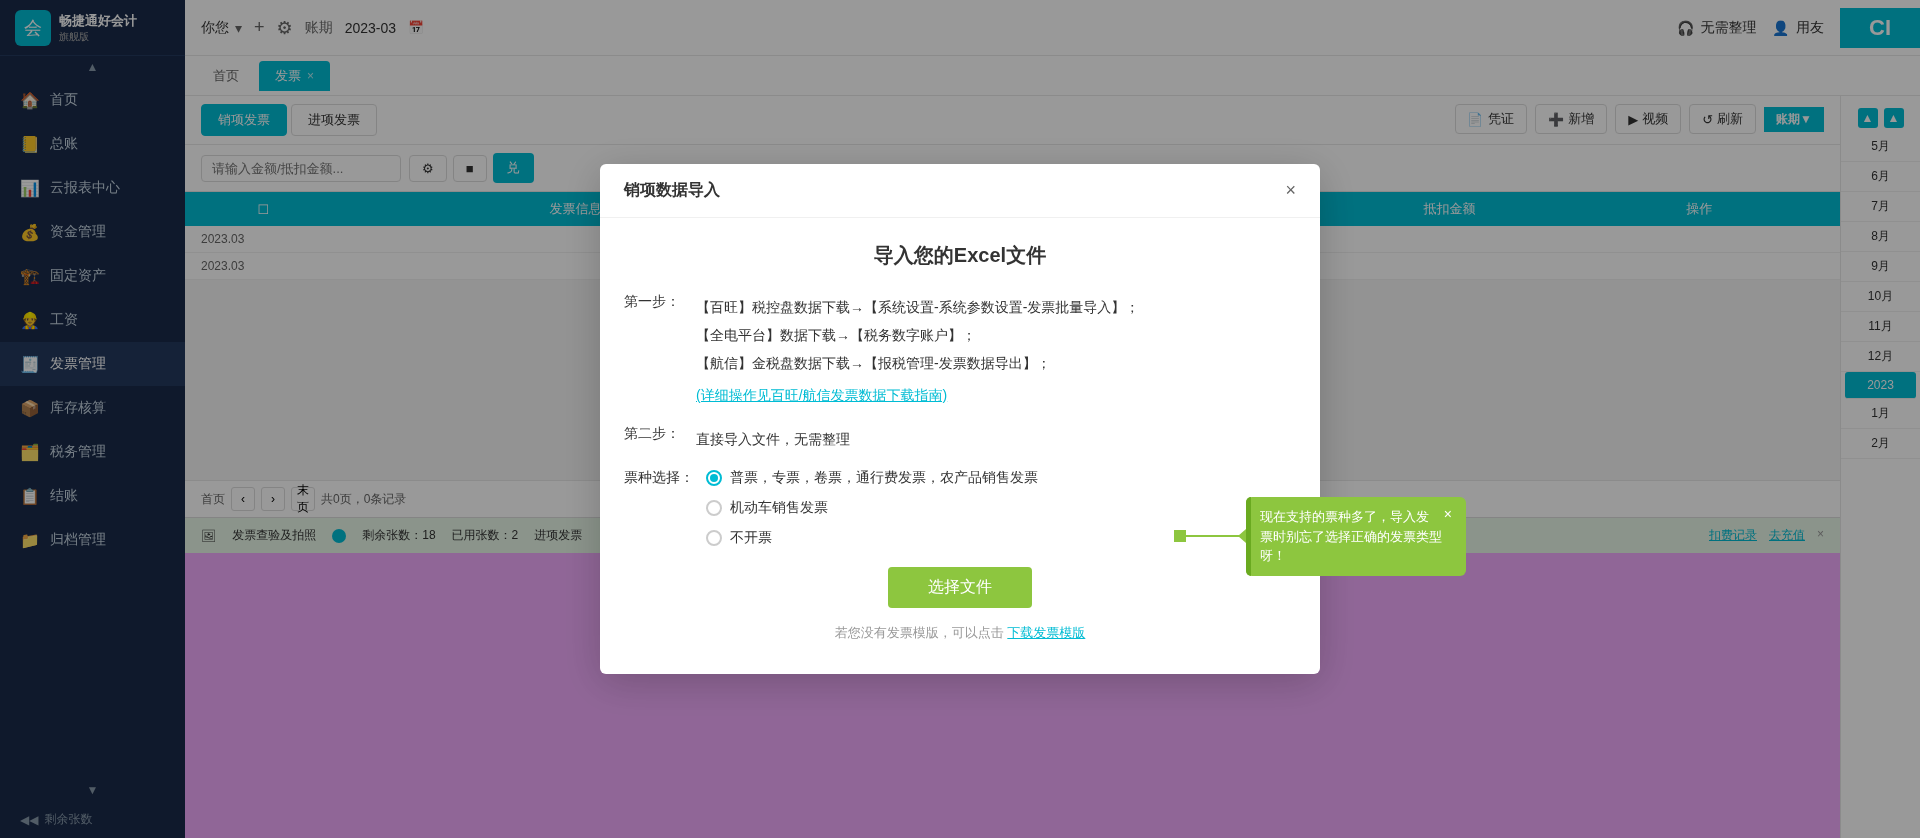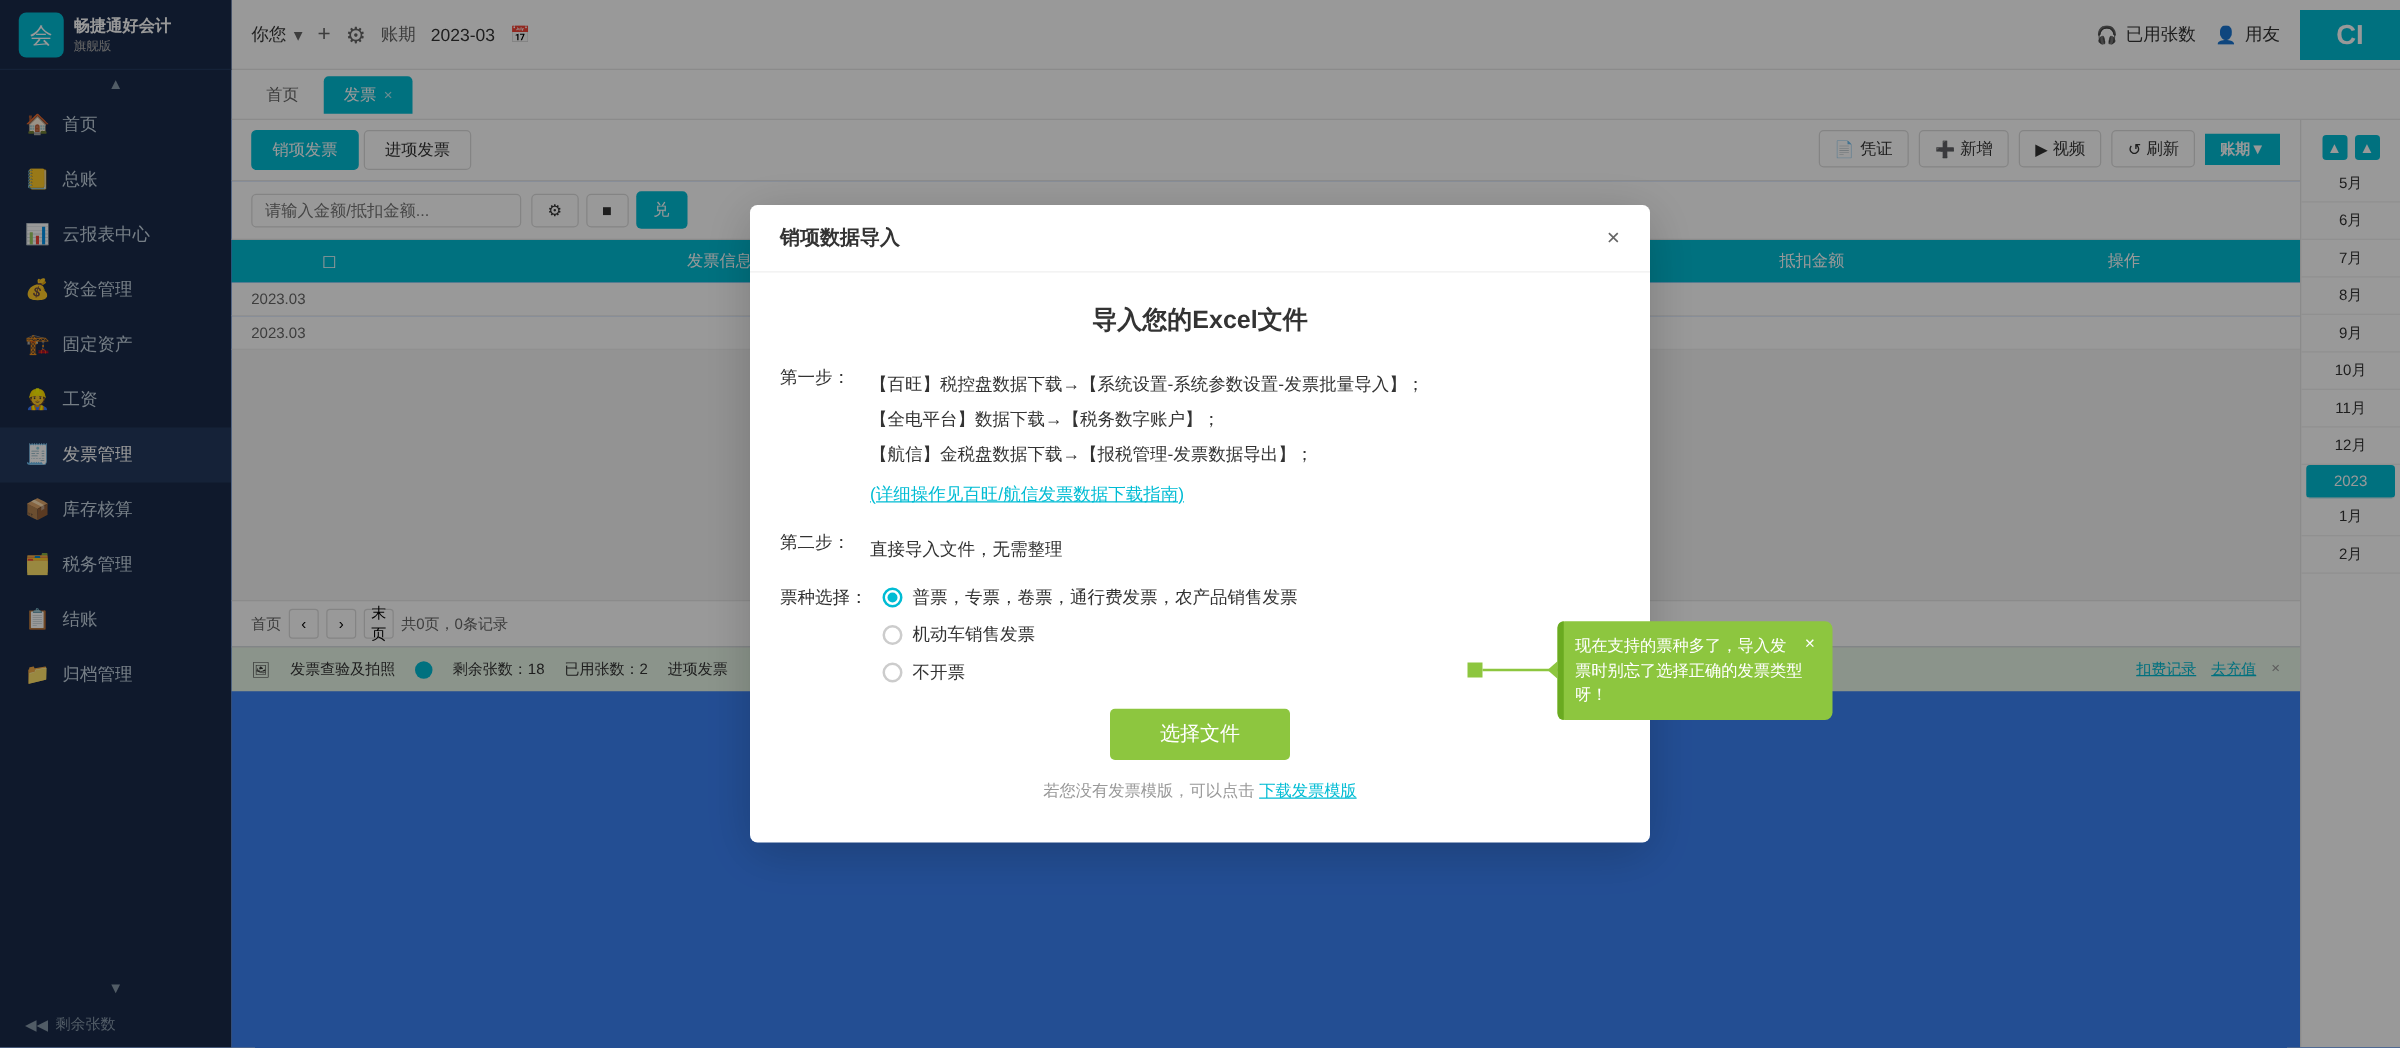--- a/index.html
+++ b/index.html
@@ -14,21 +14,21 @@
     .sidebar-logo-icon { width: 36px; height: 36px; background: #00bcd4; border-radius: 6px; display: flex; align-items: center; justify-content: center; color: white; font-size: 18px; margin-right: 8px; }
     .sidebar-scroll-up, .sidebar-scroll-down { color: #8899aa; text-align: center; padding: 4px; cursor: pointer; font-size: 12px; }
     .sidebar-nav { flex: 1; overflow: hidden; }
     .sidebar-item { display: flex; align-items: center; padding: 12px 20px; color: #c5d3e0; cursor: pointer; transition: background 0.2s; }
     .sidebar-item.active { background: #243a5e; color: white; }
     .sidebar-item-icon { width: 20px; height: 20px; margin-right: 10px; display: flex; align-items: center; justify-content: center; font-size: 16px; }
     .sidebar-item-label { font-size: 14px; }
     .sidebar-bottom { padding: 10px 20px; color: #8899aa; font-size: 12px; display: flex; align-items: center; gap: 6px; cursor: pointer; }
 
     
-    .main { flex: 1; display: flex; flex-direction: column; background: #3b82f6; overflow: hidden; }
+    .main { flex: 1; display: flex; flex-direction: column; background: #f0abfc; overflow: hidden; }
 
     
     .topbar { height: 56px; background: white; display: flex; align-items: center; padding: 0 16px; border-bottom: 1px solid #e8e8e8; gap: 12px; }
     .topbar-org { display: flex; align-items: center; gap: 6px; color: #333; font-size: 14px; cursor: pointer; }
     .topbar-chevron { color: #666; }
     .topbar-add { color: #666; font-size: 18px; cursor: pointer; }
     .topbar-settings { color: #666; font-size: 18px; cursor: pointer; }
     .topbar-right { margin-left: auto; display: flex; align-items: center; gap: 16px; }
     .topbar-consult { display: flex; align-items: center; gap: 6px; color: #333; font-size: 14px; cursor: pointer; }
     .topbar-user { display: flex; align-items: center; gap: 6px; color: #333; font-size: 14px; cursor: pointer; }
@@ -37,21 +37,21 @@
     .tab-bar { height: 40px; background: white; display: flex; align-items: center; padding: 0 12px; border-bottom: 1px solid #e8e8e8; gap: 4px; }
     .tab { padding: 6px 16px; border-radius: 4px 4px 0 0; cursor: pointer; font-size: 13px; color: #666; display: flex; align-items: center; gap: 6px; }
     .tab.active { background: #00bcd4; color: white; }
     .tab-close { font-size: 12px; opacity: 0.7; }
 
     
     .content { flex: 1; display: flex; overflow: hidden; }
     .content-left { flex: 1; padding: 0; overflow: hidden; position: relative; }
     .invoice-tab-btn { padding: 6px 16px; border: 1px solid #ddd; border-radius: 4px; cursor: pointer; font-size: 13px; background: white; color: #333; }
     .invoice-tab-btn.active { background: #00bcd4; color: white; border-color: #00bcd4; }
-    .search-input { border: 1px solid #ddd; border-radius: 4px; padding: 5px 10px; font-size: 13px; width: 216px; color: #999; }
+    .search-input { border: 1px solid #ddd; border-radius: 4px; padding: 5px 10px; font-size: 13px; width: 200px; color: #999; }
     .btn-teal { background: #00bcd4; color: white; border: none; padding: 6px 14px; border-radius: 4px; cursor: pointer; font-size: 13px; display: flex; align-items: center; gap: 4px; }
     .btn-action { background: white; border: 1px solid #ddd; color: #333; padding: 5px 12px; border-radius: 4px; cursor: pointer; font-size: 13px; display: flex; align-items: center; gap: 4px; }
 
     
     .table-header { display: flex; align-items: center; background: #00bcd4; color: white; padding: 8px 16px; font-size: 13px; }
     .th-cell { flex: 1; text-align: center; }
     .th-cell.wide { flex: 2; }
     .th-cell.narrow { flex: 0.5; }
 
     
@@ -171,21 +171,21 @@
         <span class="topbar-chevron">▾</span>
       </div>
       <span class="topbar-add">+</span>
       <span class="topbar-settings">⚙</span>
       <span style="color:#666;font-size:14px;">账期</span>
       <span style="color:#333;font-size:14px;font-weight:500;">2023-03</span>
       <span style="color:#00bcd4;">📅</span>
       <div class="topbar-right">
         <div class="topbar-consult">
           <span>🎧</span>
-          <span>已用张数</span>
+          <span>无需整理</span>
         </div>
         <div class="topbar-user">
           <span>👤</span>
           <span>用友</span>
         </div>
 
         <div style="background:#00bcd4;color:white;width:80px;height:40px;display:flex;align-items:center;justify-content:center;font-size:22px;font-weight:bold;margin-right:-16px;">CI</div>
       </div>
     </div>
 

